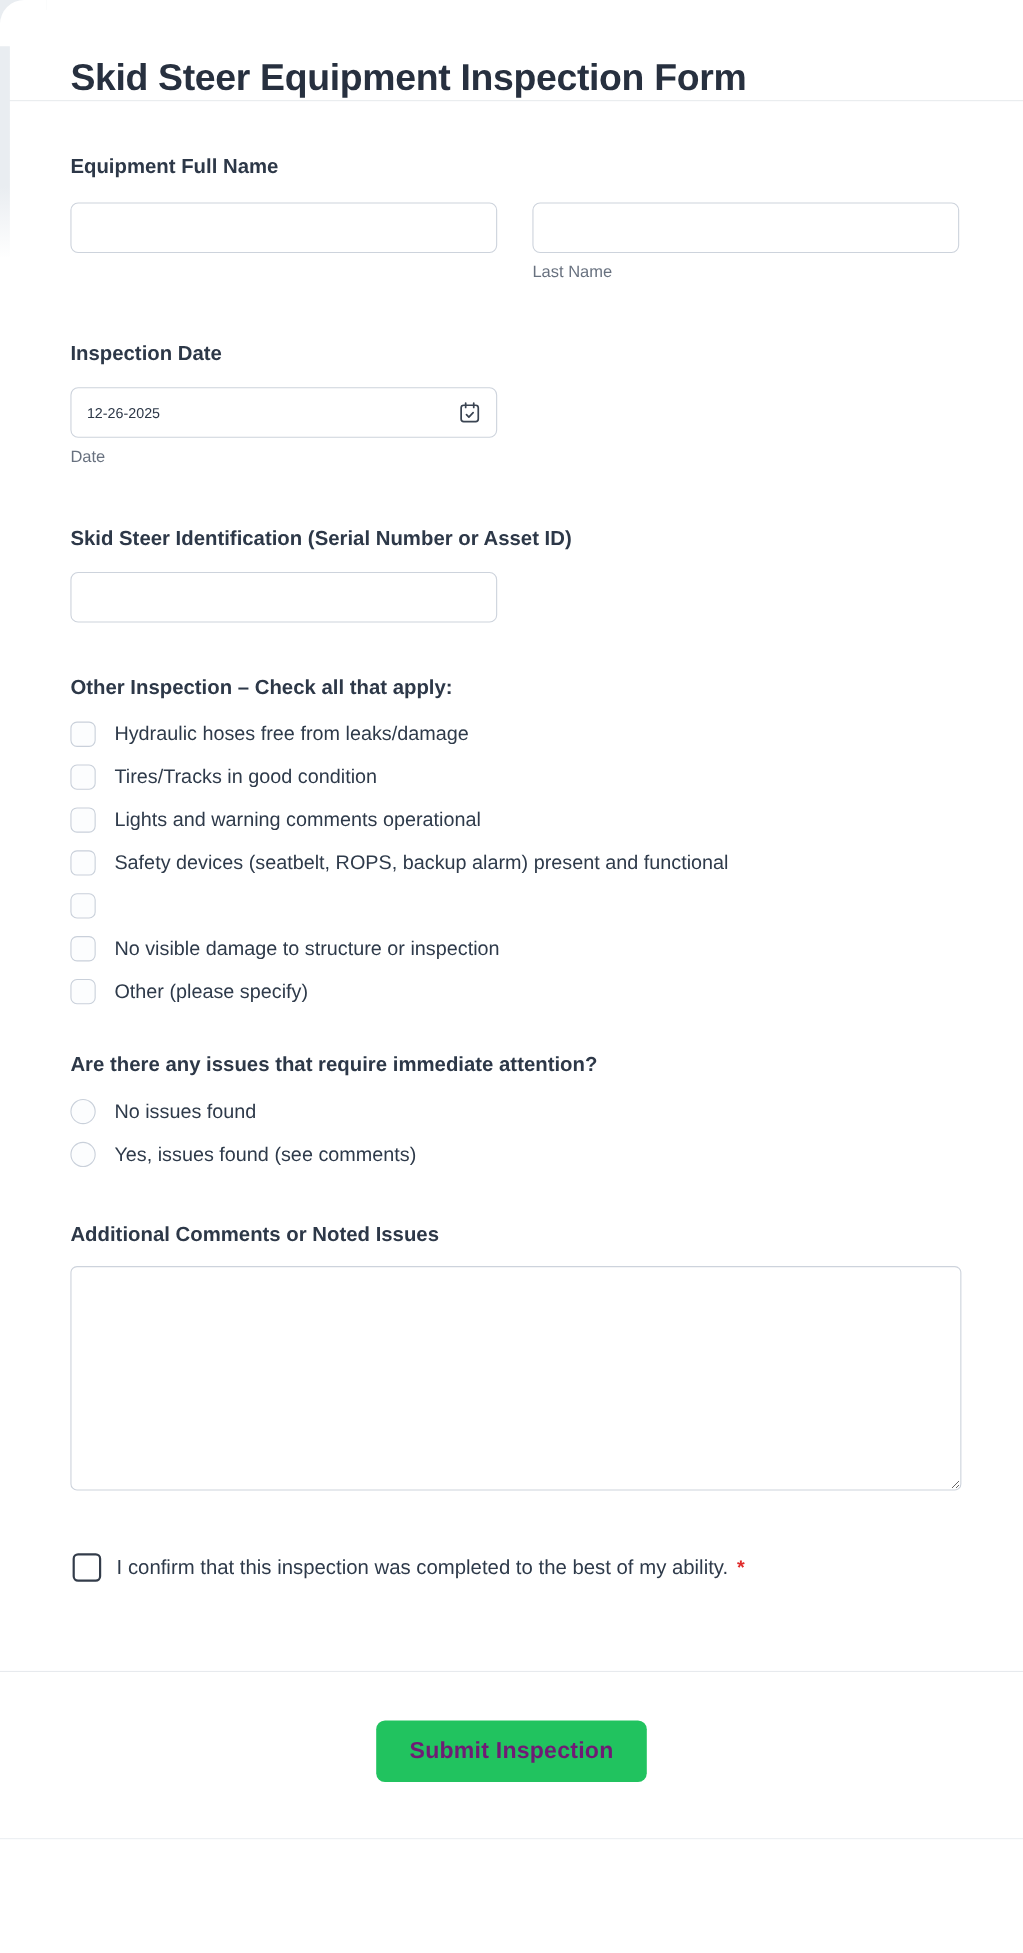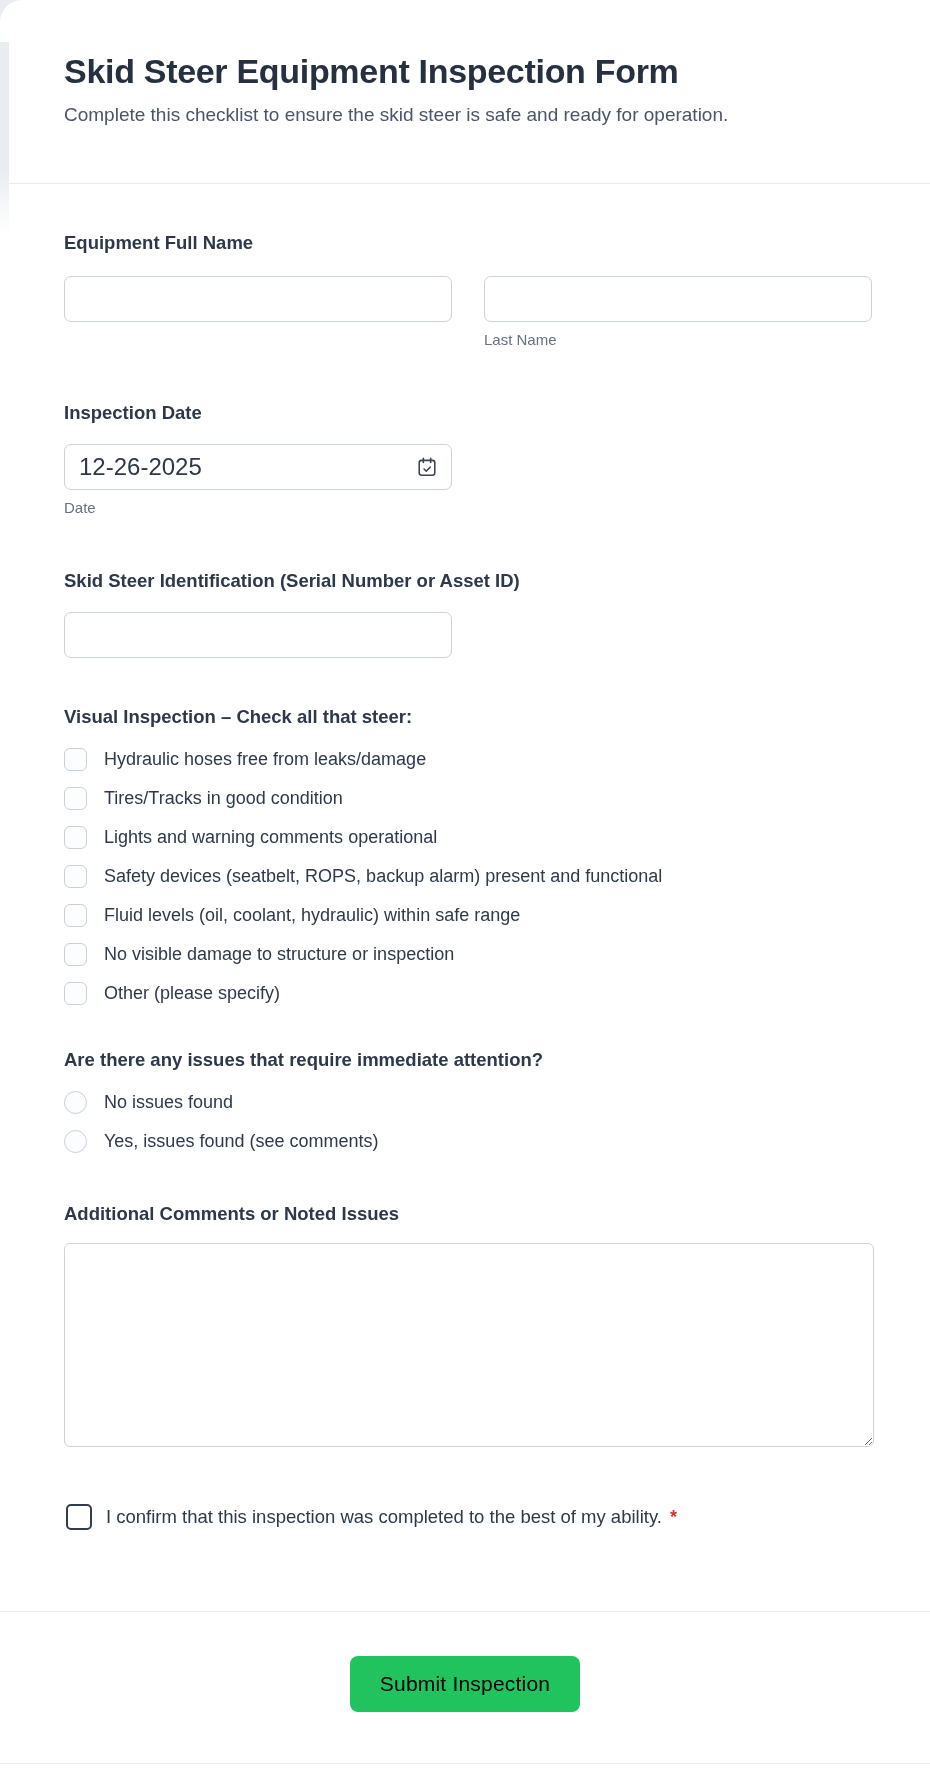--- a/index.html
+++ b/index.html
@@ -62,21 +62,21 @@
   }
 
   .text-input {
     display: block;
     width: 388px;
     height: 46px;
     border: 1px solid #cdd3dc;
     border-radius: 7px;
     background: #ffffff;
     font-family: inherit;
-    font-size: 24px;
+    font-size: 13px;
     color: #2d3848;
     padding: 4px 14px;
     outline: none;
   }
 
   .name-block { margin-top: 48px; }
   .name-row { display: flex; gap: 32px; margin-top: 22px; }
   .name-col { width: 388px; }
 
   .date-block { margin-top: 53px; }
@@ -169,40 +169,39 @@
     border-top: 1px solid #e7eaee;
     border-bottom: 1px solid #eceff2;
     padding: 44px 0 51px 0;
     text-align: center;
   }
   .submit-button {
     display: inline-block;
     height: 56px;
     padding: 0 30px;
     background: #21c35f;
-    color: #000000;
+    color: #701a75;
     border: none;
     border-radius: 8px;
     font-family: inherit;
     font-size: 21px;
-    font-weight: 400;
+    font-weight: 700;
     letter-spacing: 0.2px;
     cursor: pointer;
   }
 </style>
 </head>
 <body>
 
 <div class="corner-gray"></div>
 <div class="corner-gray-top"></div>
 <div class="corner-white"></div>
 
 <header class="form-header">
   <h1 class="page-title">Skid Steer Equipment Inspection Form</h1>
-  <p class="page-subtitle">Complete this checklist to ensure the skid steer is safe and ready for operation.</p>
 </header>
 
 <main>
 
   <section class="name-block">
     <div class="field-label">Equipment Full Name</div>
     <div class="name-row">
       <div class="name-col">
         <input class="text-input" type="text" value="" style="">
       </div>
@@ -228,41 +227,40 @@
     </div>
     <div class="sublabel">Date</div>
   </section>
 
   <section class="id-block">
     <div class="field-label">Skid Steer Identification (Serial Number or Asset ID)</div>
     <input class="text-input" type="text" value="" style="">
   </section>
 
   <section class="check-block">
-    <div class="field-label">Visual Inspection – Check all that steer:</div>
+    <div class="field-label">Other Inspection – Check all that apply:</div>
     <div class="option-list">
       <div class="option-row">
         <span class="checkbox"></span>
         <span class="option-text">Hydraulic hoses free from leaks/damage</span>
       </div>
       <div class="option-row">
         <span class="checkbox"></span>
         <span class="option-text">Tires/Tracks in good condition</span>
       </div>
       <div class="option-row">
         <span class="checkbox"></span>
         <span class="option-text">Lights and warning comments operational</span>
       </div>
       <div class="option-row">
         <span class="checkbox"></span>
         <span class="option-text">Safety devices (seatbelt, ROPS, backup alarm) present and functional</span>
       </div>
       <div class="option-row">
         <span class="checkbox"></span>
-        <span class="option-text">Fluid levels (oil, coolant, hydraulic) within safe range</span>
       </div>
       <div class="option-row">
         <span class="checkbox"></span>
         <span class="option-text">No visible damage to structure or inspection</span>
       </div>
       <div class="option-row">
         <span class="checkbox"></span>
         <span class="option-text">Other (please specify)</span>
       </div>
     </div>

